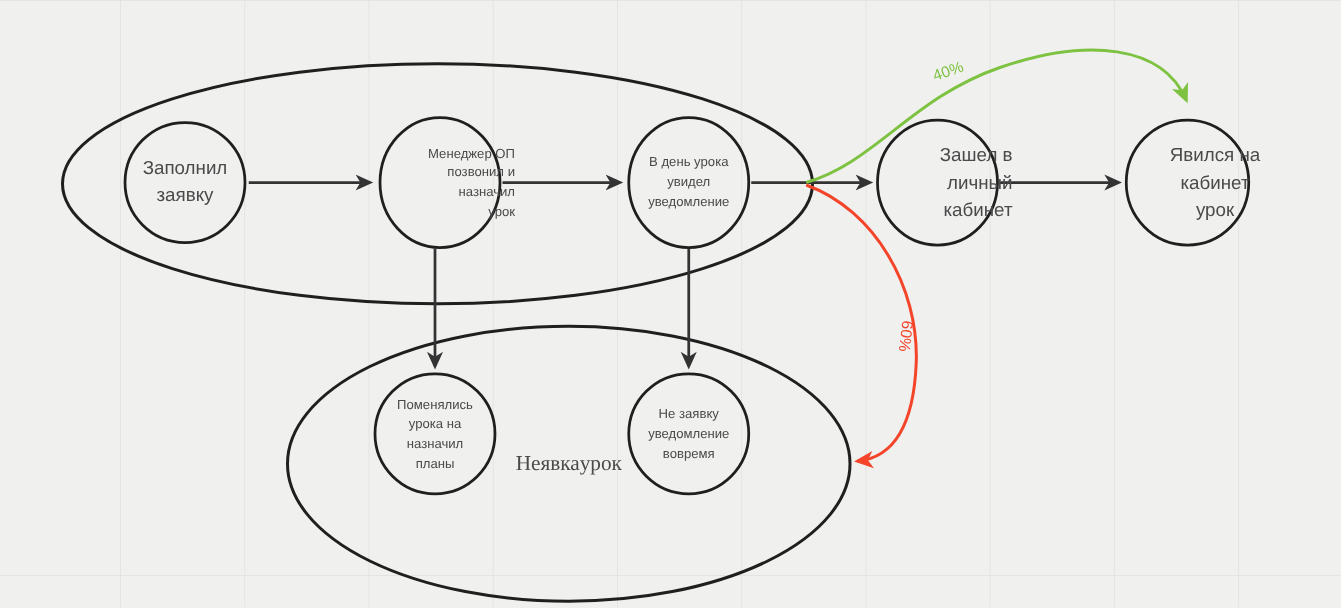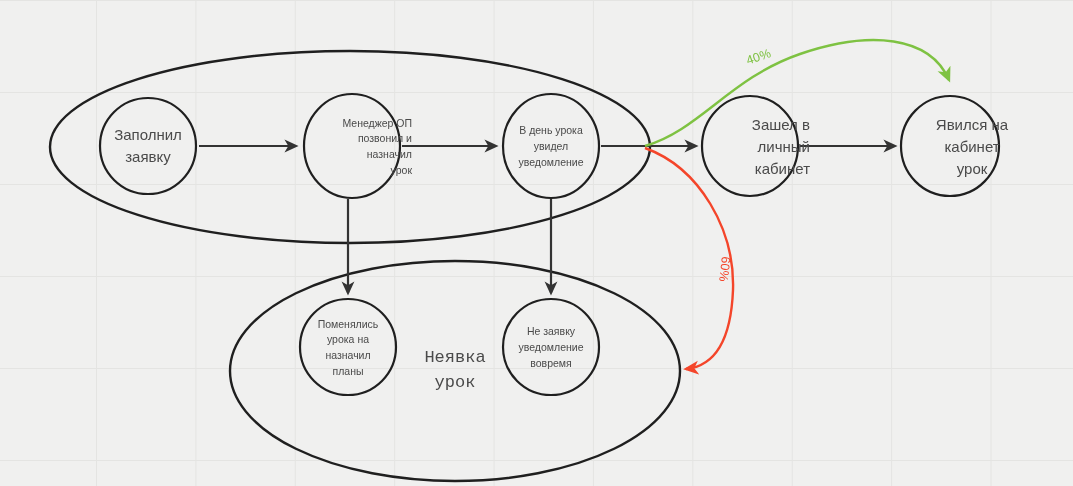--- a/index.html
+++ b/index.html
@@ -66,24 +66,23 @@
   }
   .node-label span { display: block; white-space: nowrap; }
   .lbl-lg { font-size: 15px; line-height: 1.45; }
   .lbl-sm { font-size: 10.5px; line-height: 1.5; }
   .group-label {
     position: absolute;
     text-align: center;
     color: #4a4a4a;
     font-size: 17px;
     line-height: 1.45;
-    font-family: Liberation Mono, monospace;
+    font-family: Liberation Serif, serif;
     pointer-events: none;
     display: flex;
-    flex-direction: column;
     align-items: center;
     justify-content: center;
   }
   .pct-label {
     position: absolute;
     font-size: 12.5px;
     font-family: "Liberation Sans", sans-serif;
     pointer-events: none;
     white-space: nowrap;
   }

